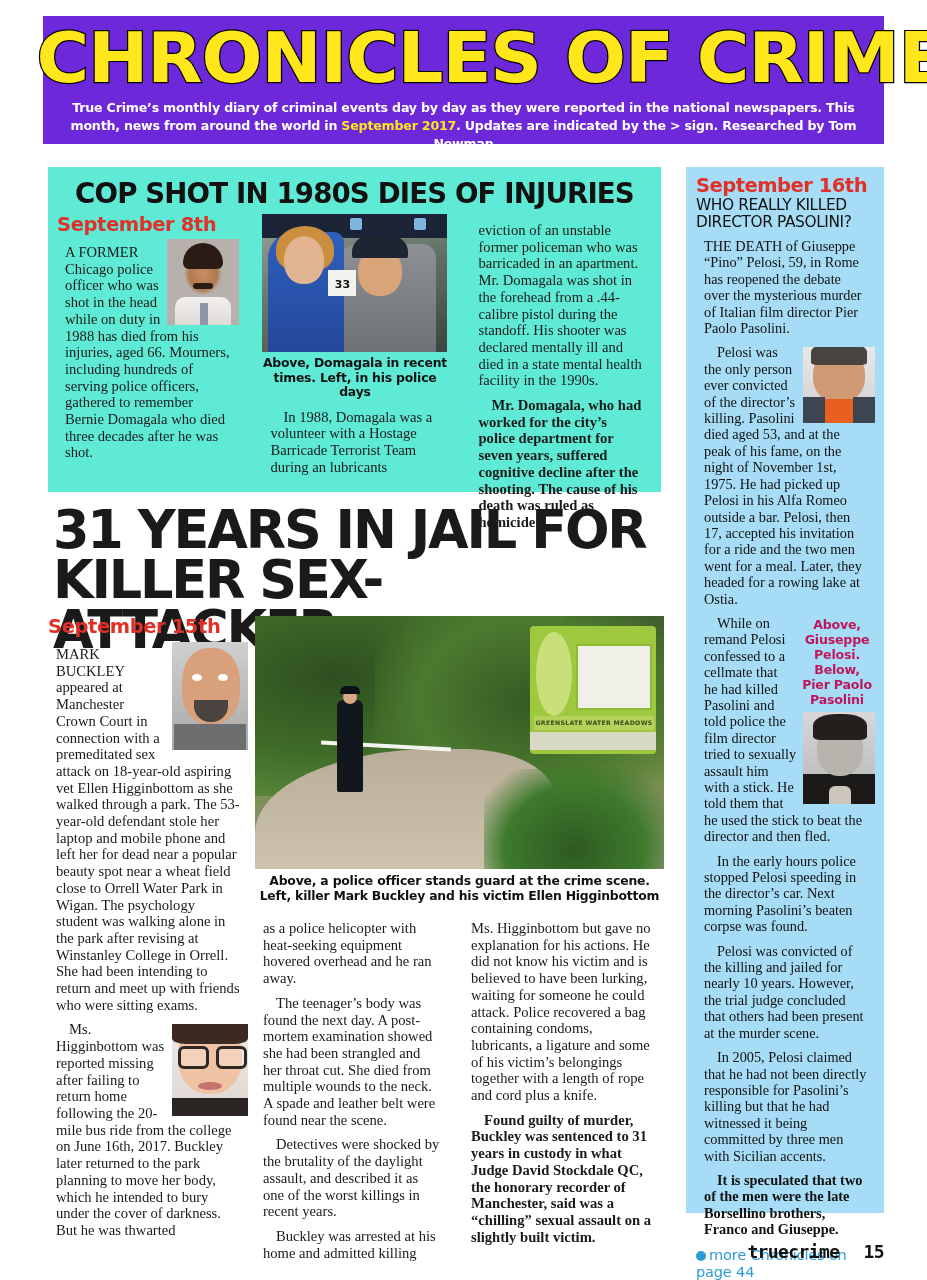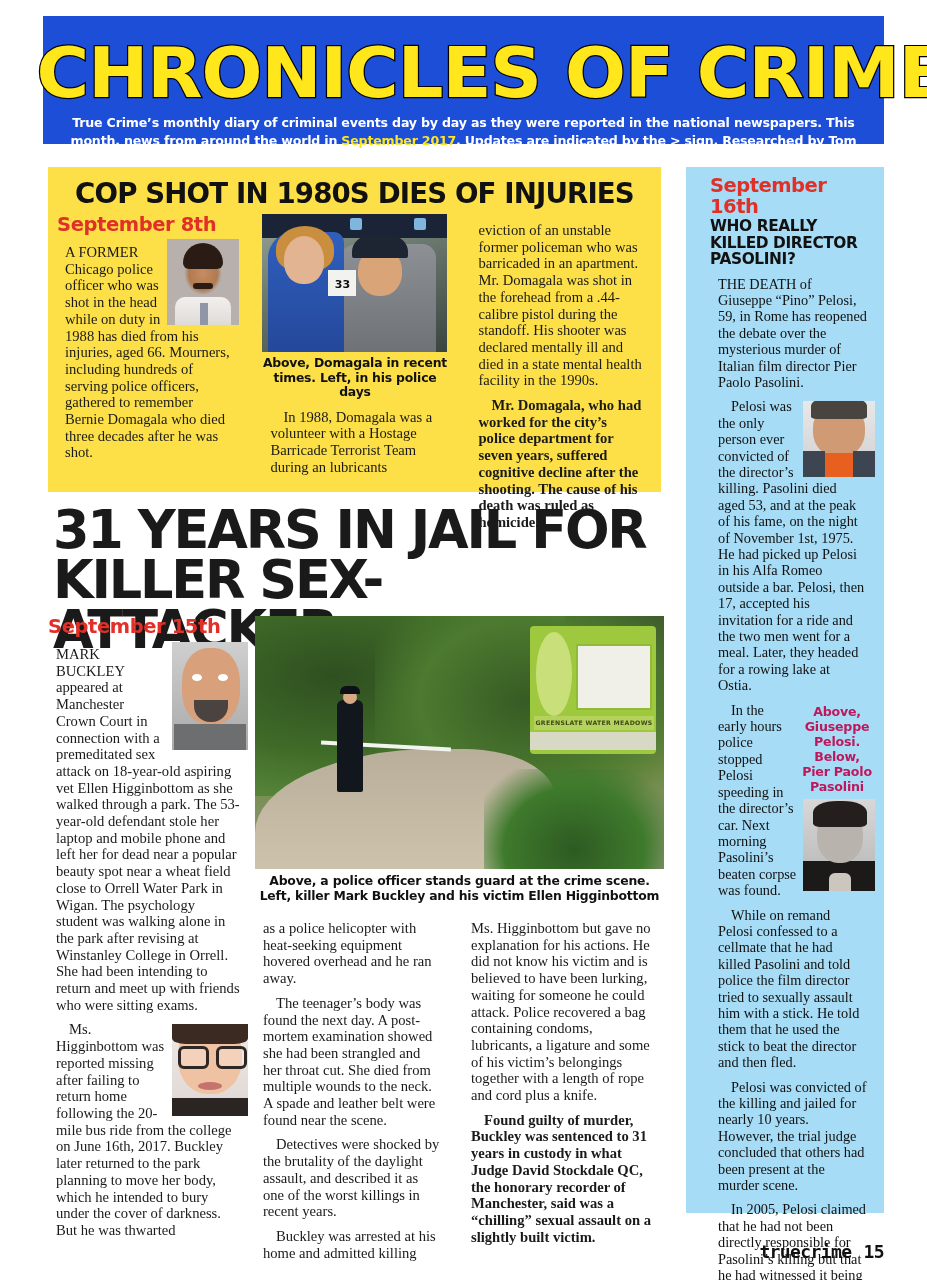--- a/index.html
+++ b/index.html
@@ -15,23 +15,23 @@
     overflow: hidden;
   }
 
   
   #masthead {
     position: absolute;
     left: 43px;
     top: 16px;
     width: 841px;
     height: 128px;
-    background: #1d4ed8;
+    background: #6d28d9;
     box-sizing: border-box;
-    padding: 17px 10px 6px 10px;
+    padding: 2px 10px 6px 10px;
     text-align: center;
   }
   #masthead-title {
     font-family: "DejaVu Sans", sans-serif;
     font-weight: bold;
     font-size: 69px;
     line-height: 80px;
     letter-spacing: -1px;
     color: #ffe71c;
     -webkit-text-stroke: 2.4px #000;
@@ -51,21 +51,21 @@
   }
   #masthead-sub .hl { color: #ffe71c; }
 
   
   #story-top {
     position: absolute;
     left: 48px;
     top: 167px;
     width: 613px;
     height: 325px;
-    background: #fde047;
+    background: #5eead4;
     box-sizing: border-box;
     padding: 8px 9px 6px 9px;
   }
   #story-top-head {
     font-family: "DejaVu Sans", sans-serif;
     font-weight: bold;
     font-size: 28.5px;
     line-height: 32px;
     text-align: center;
     color: #111;
@@ -431,37 +431,37 @@
 
   
   #sidebar {
     position: absolute;
     left: 686px;
     top: 167px;
     width: 198px;
     height: 1046px;
     background: #a6dcf5;
     box-sizing: border-box;
-    padding: 8px 9px 8px 24px;
+    padding: 8px 9px 8px 10px;
     font-size: 14.3px;
     line-height: 16.4px;
     color: #111;
   }
   #sb-dateline {
     font-family: "DejaVu Sans", sans-serif;
     font-weight: bold;
     font-size: 19.5px;
     line-height: 21px;
     color: #e03027;
     letter-spacing: -0.5px;
     margin-bottom: 1px;
   }
   #sb-kicker {
     font-family: "DejaVu Sans", sans-serif;
-    font-weight: bold;
+    font-weight: normal;
     font-size: 15.4px;
     line-height: 16.5px;
     color: #111;
     letter-spacing: -0.4px;
     margin-bottom: 2px;
   }
   .mug-pelosi {
     float: right;
     width: 72px;
     height: 76px;
@@ -559,21 +559,21 @@
   #footer {
     position: absolute;
     right: 43px;
     bottom: 18px;
     font-family: "DejaVu Sans Mono", monospace;
     font-weight: bold;
     font-size: 18px;
     color: #111;
     letter-spacing: -0.6px;
   }
-  #footer .pg { margin-left: 12px; }
+  #footer .pg { margin-left: 24px; }
 </style>
 </head>
 <body>
 
 <div id="masthead">
   <div id="masthead-title">CHRONICLES OF CRIME</div>
   <div id="masthead-sub">
     <span>True Crime’s monthly diary of criminal events day by day as they were reported in the national newspapers. This month, news from around the world in </span><span class="hl">September 2017</span><span>. Updates are indicated by the &gt; sign. Researched by Tom Newman</span>
   </div>
 </div>
@@ -697,22 +697,22 @@
 
   <div id="sb-photocap">Above, Giuseppe Pelosi. Below, Pier Paolo Pasolini</div>
 
   <div class="mug-pasolini">
     <div class="pa-coat"></div>
     <div class="pa-collar"></div>
     <div class="pa-face"></div>
     <div class="pa-hair"></div>
   </div>
 
+  <p class="ind">While on remand Pelosi confessed to a cellmate that he had killed Pasolini and told police the film director tried to sexually assault him with a stick. He told them that he used the stick to beat the director and then fled.</p>
   <p class="ind">In the early hours police stopped Pelosi speeding in the director’s car. Next morning Pasolini’s beaten corpse was found.</p>
-  <p class="ind">While on remand Pelosi confessed to a cellmate that he had killed Pasolini and told police the film director tried to sexually assault him with a stick. He told them that he used the stick to beat the director and then fled.</p>
   <p class="ind">Pelosi was convicted of the killing and jailed for nearly 10 years. However, the trial judge concluded that others had been present at the murder scene.</p>
   <p class="ind">In 2005, Pelosi claimed that he had not been directly responsible for Pasolini’s killing but that he had witnessed it being committed by three men with Sicilian accents.</p>
   <p class="ind bold-body">It is speculated that two of the men were the late Borsellino brothers, Franco and Giuseppe.</p>
   <div id="sb-more">
     <span class="bullet-dot"></span><span>more Chronicles on page 44</span>
   </div>
 </div>
 
 <div id="footer">
   <span>truecrime</span><span class="pg">15</span>

